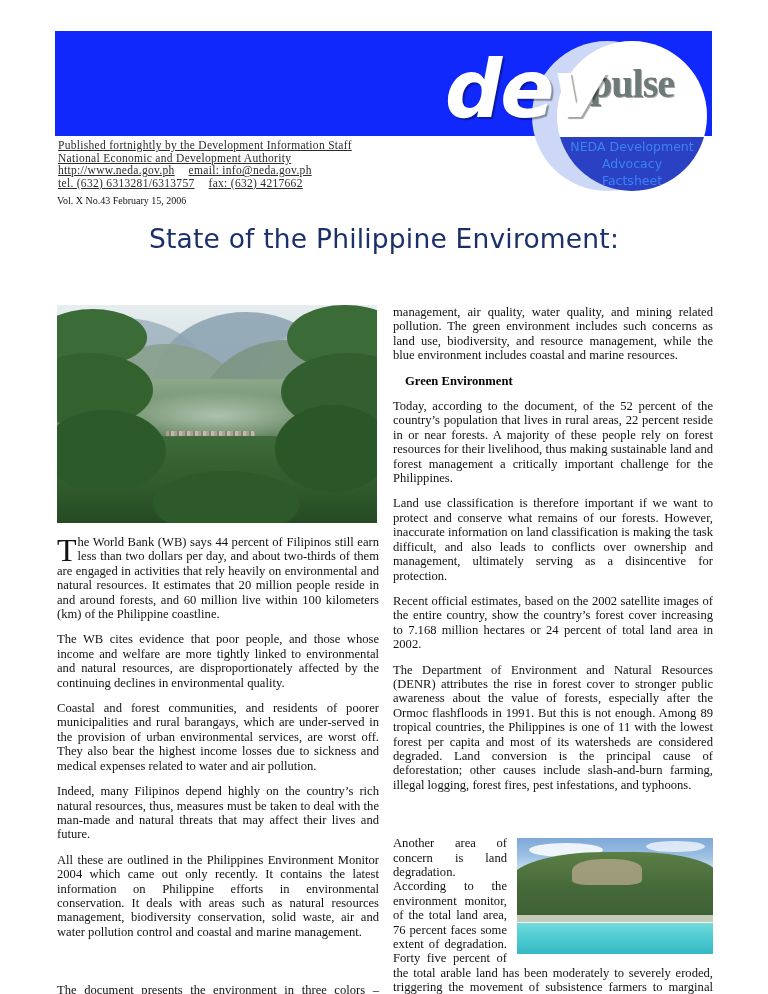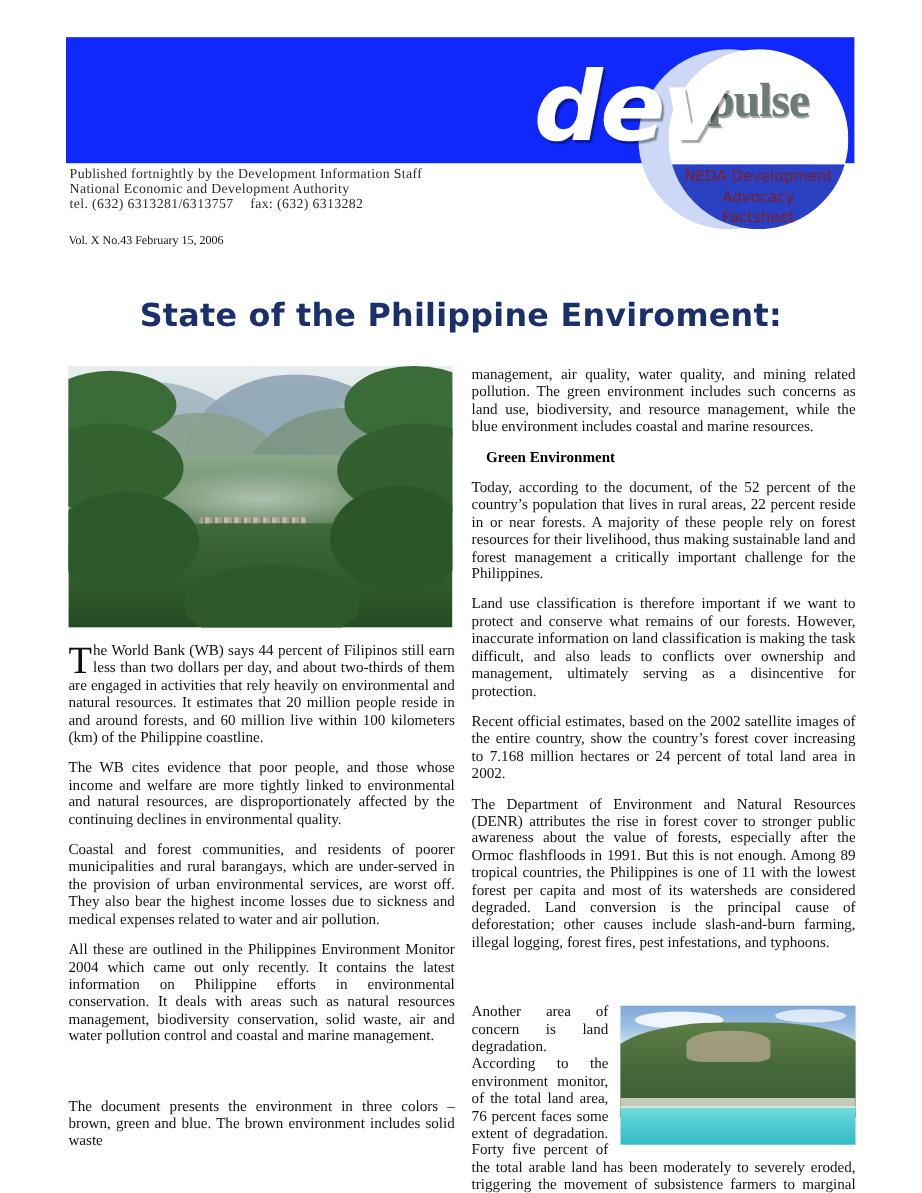--- a/index.html
+++ b/index.html
@@ -105,33 +105,34 @@
   }
   .logo-tagline {
     position: absolute;
     left: 0;
     top: 97px;
     width: 150px;
     text-align: center;
     font-family: "DejaVu Sans", sans-serif;
     font-size: 12.5px;
     line-height: 17px;
-    color: #7f1d1d;
+    color: #3b82f6;
   }
 
   .publisher-info {
     position: absolute;
     left: 58px;
     top: 139px;
     font-family: "Liberation Serif", serif;
     font-size: 11.5px;
     line-height: 12.6px;
     color: #2b2b2b;
     letter-spacing: 0.3px;
     z-index: 5;
+    text-decoration: underline;
   }
   .publisher-info div { white-space: nowrap; }
   .pub-sp { display: inline-block; width: 14px; }
 
   .volume-line {
     position: absolute;
     left: 57px;
     top: 195px;
     font-family: "Liberation Serif", serif;
     font-size: 10px;
@@ -142,26 +143,25 @@
   
   .title-block {
     position: absolute;
     left: 0;
     top: 222px;
     width: 768px;
     text-align: center;
   }
   .title-main {
     font-family: "DejaVu Sans", sans-serif;
-    font-weight: bold;
+    font-weight: normal;
     font-size: 26.5px;
     line-height: 33px;
     color: #1b2f6b;
     letter-spacing: 0.2px;
-    margin-top: 25px;
   }
   .title-sub {
     font-family: "DejaVu Sans", sans-serif;
     font-weight: bold;
     font-size: 19px;
     line-height: 27px;
     color: #e8101a;
     margin-top: 4px;
   }
 
@@ -330,21 +330,22 @@
       <div class="logo-tagline">
         <div>NEDA Development</div>
         <div>Advocacy</div>
         <div>Factsheet</div>
       </div>
     </div>
 
     <div class="publisher-info">
       <div>Published fortnightly by the Development Information Staff</div>
       <div>National Economic and Development Authority</div>
-      <div><span>tel. (632) 6313281/6313757</span><span class="pub-sp"></span><span>fax: (632) 6313282</span></div>
+      <div><span>http://www.neda.gov.ph</span><span class="pub-sp"></span><span>email: info@neda.gov.ph</span></div>
+      <div><span>tel. (632) 6313281/6313757</span><span class="pub-sp"></span><span>fax: (632) 4217662</span></div>
     </div>
 
     <div class="volume-line">Vol. X  No.43 February 15, 2006</div>
   </div>
 
   <div class="title-block">
     <div class="title-main">State of  the Philippine Enviroment:</div>
   </div>
 
   <div class="col-left">
@@ -366,20 +367,21 @@
       <div class="pine pine-r1"></div>
       <div class="pine pine-r2"></div>
       <div class="pine pine-r3"></div>
       <div class="pine pine-c"></div>
     </div>
 
     <p class="body dropcap-para"><span class="dropcap">T</span><span>he World Bank (WB) says 44 percent of Filipinos still earn less than two dollars per day, and about two-thirds of them are engaged in activities that rely heavily on environmental and natural resources. It estimates that 20 million people reside in and around forests, and 60 million live within 100 kilometers (km) of the Philippine coastline.</span></p>
 
     <p class="body">The WB cites evidence that poor people, and those whose income and welfare are more tightly linked to environmental and natural resources, are disproportionately affected by the continuing declines in environmental quality.</p>
     <p class="body">Coastal and forest communities, and residents of poorer municipalities and rural barangays, which are under-served in the provision of urban environmental services, are worst off. They also bear the highest income losses due to sickness and medical expenses related to water and air pollution.</p>
+    <p class="body">Indeed, many Filipinos depend highly on the country’s rich natural resources, thus, measures must be taken to deal with the man-made and natural threats that may affect their lives and future.</p>
     <p class="body">All these are outlined in the Philippines Environment Monitor 2004 which came out only recently. It contains the latest information on Philippine efforts in environmental conservation. It deals with areas such as natural resources management, biodiversity conservation, solid waste, air and water pollution control and coastal and marine management.</p>
     <p class="body">The document presents the environment in three colors – brown, green and blue. The brown environment includes solid waste</p>
   </div>
 
   <div class="col-right">
 
     <p class="body">management, air quality, water quality, and mining related pollution. The green environment includes such concerns as land use, biodiversity, and resource management, while the blue environment includes coastal and marine resources.</p>
 
     <div class="subhead">Green Environment</div>
 

